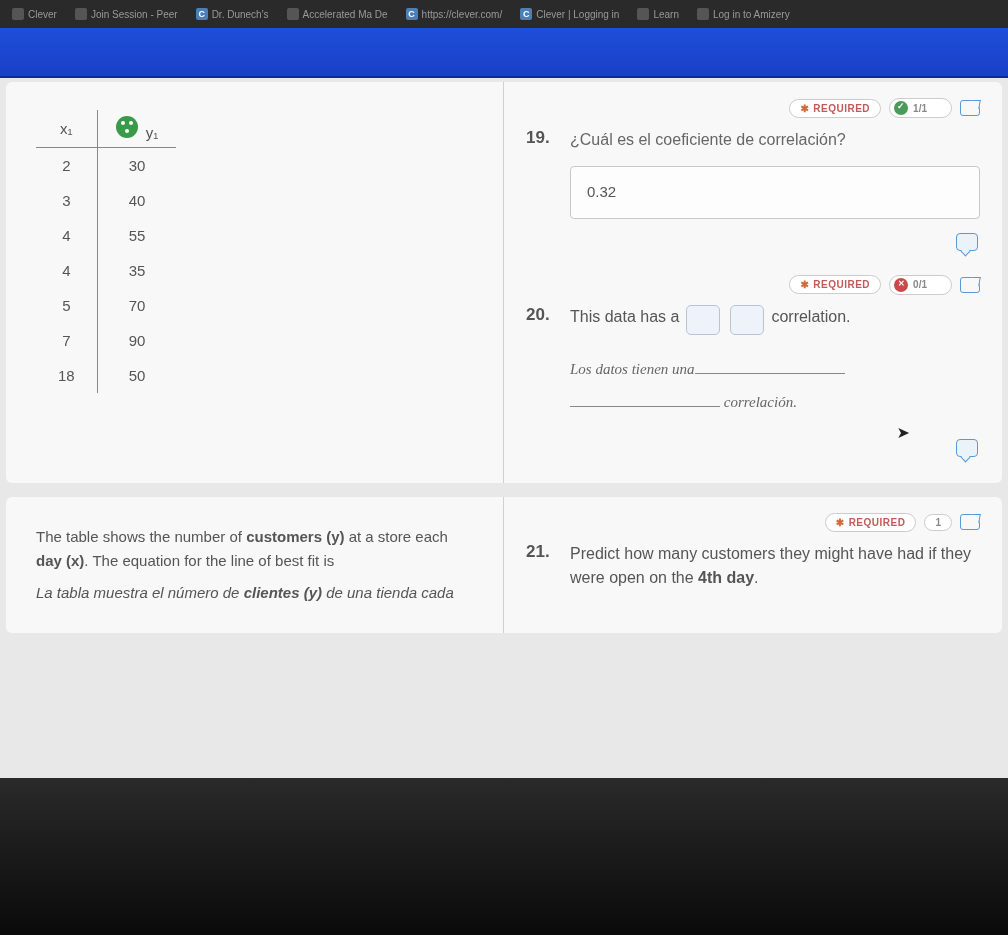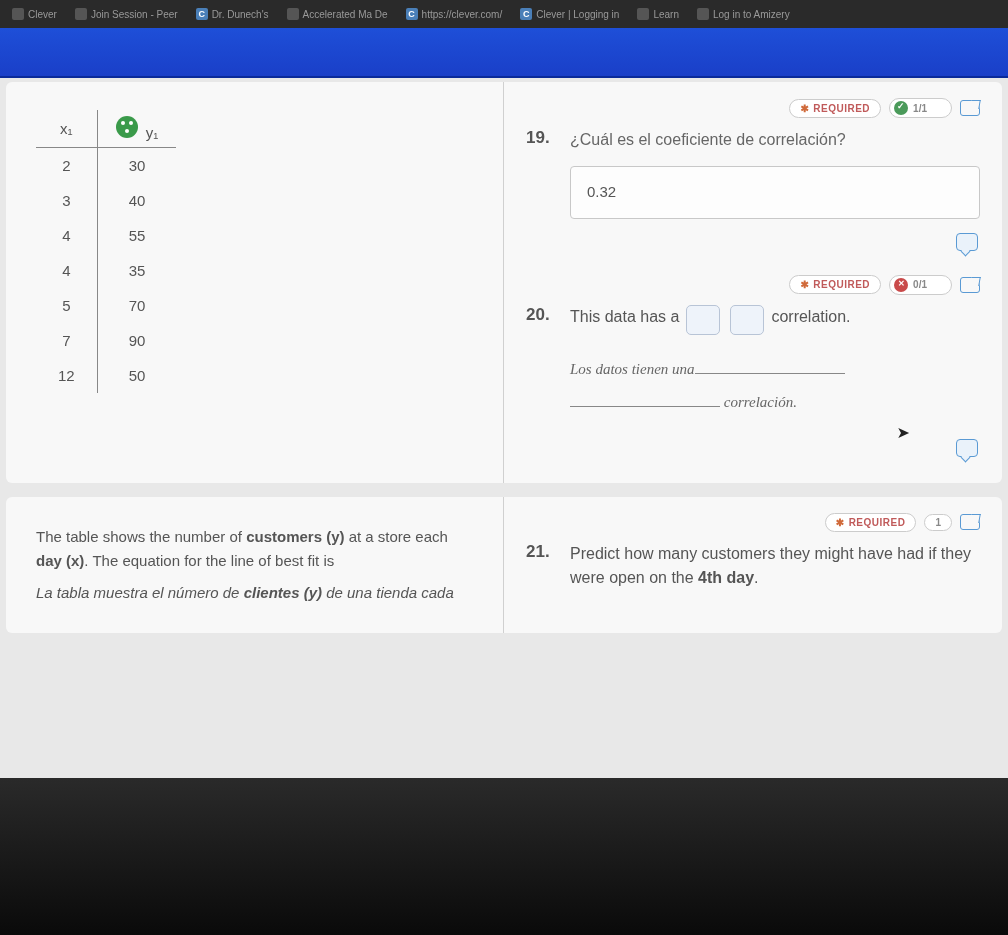--- a/index.html
+++ b/index.html
@@ -197,21 +197,21 @@
             </tr>
         <tr>
               <td>5</td>
               <td>70</td>
             </tr>
         <tr>
               <td>7</td>
               <td>90</td>
             </tr>
         <tr>
-              <td>12</td>
+              <td>18</td>
               <td>50</td>
             </tr>
       </tbody>
         </table>
     </div>
 
     <div class="right-panel">
 
       <div class="badges">
         <span class="badge required">

